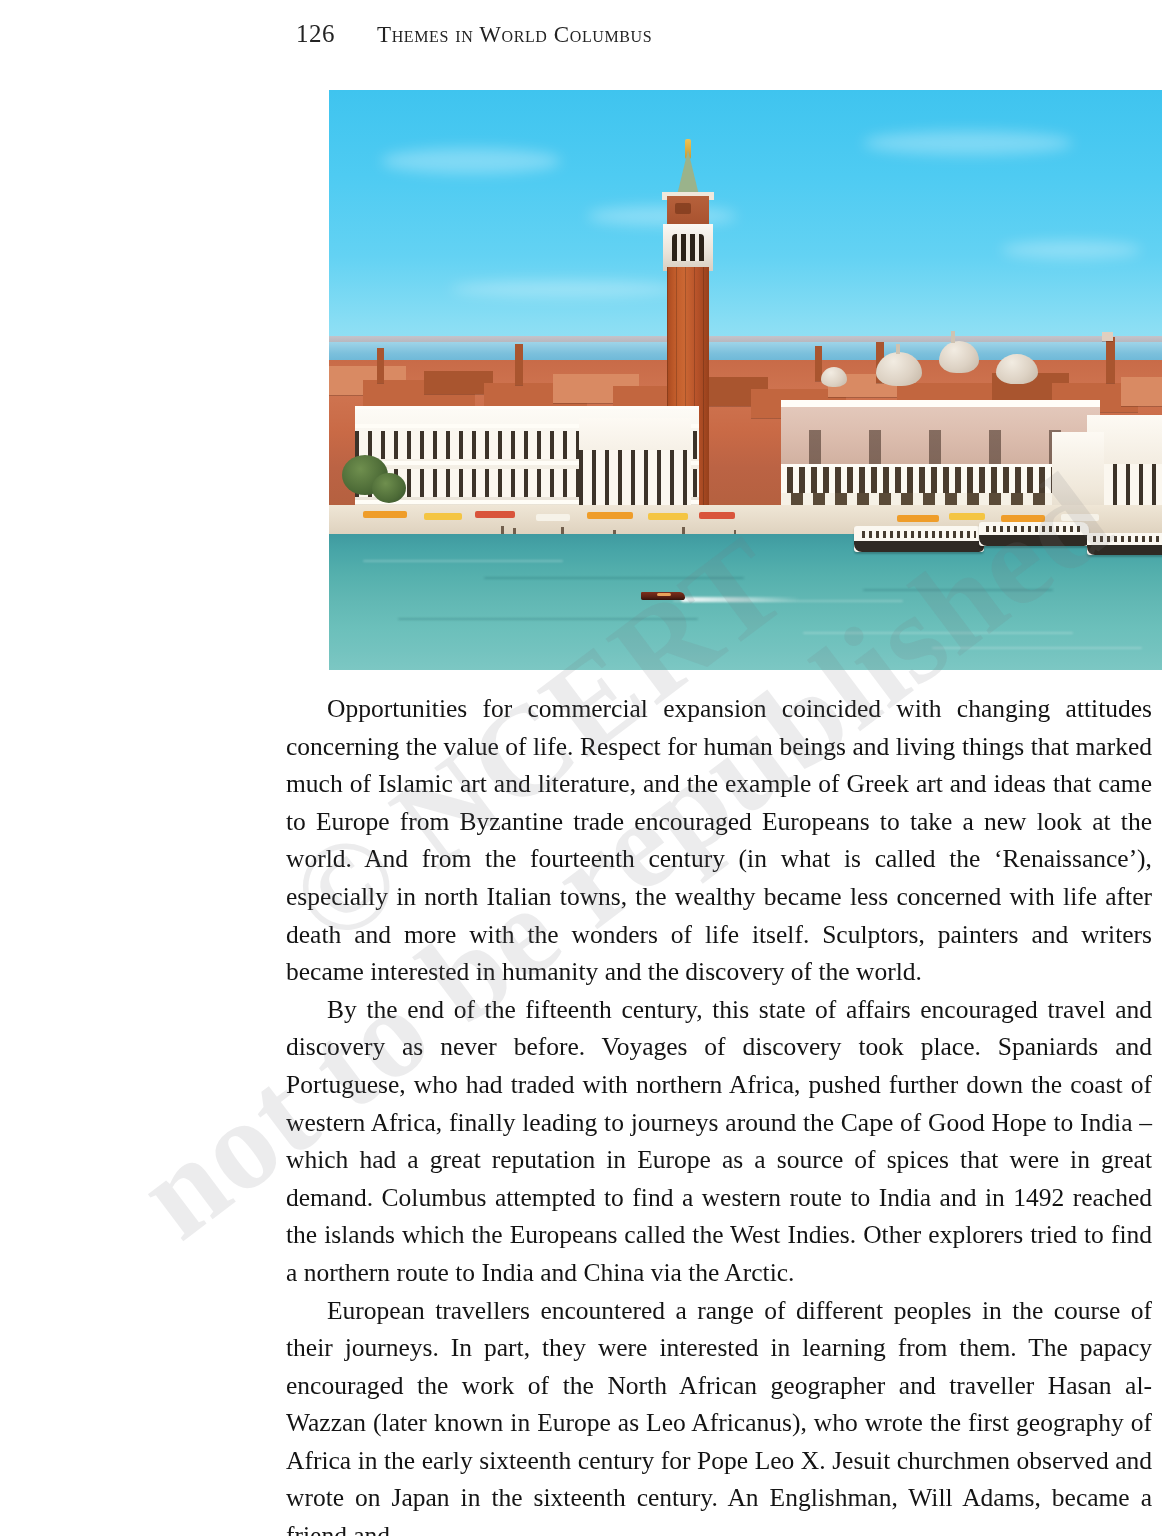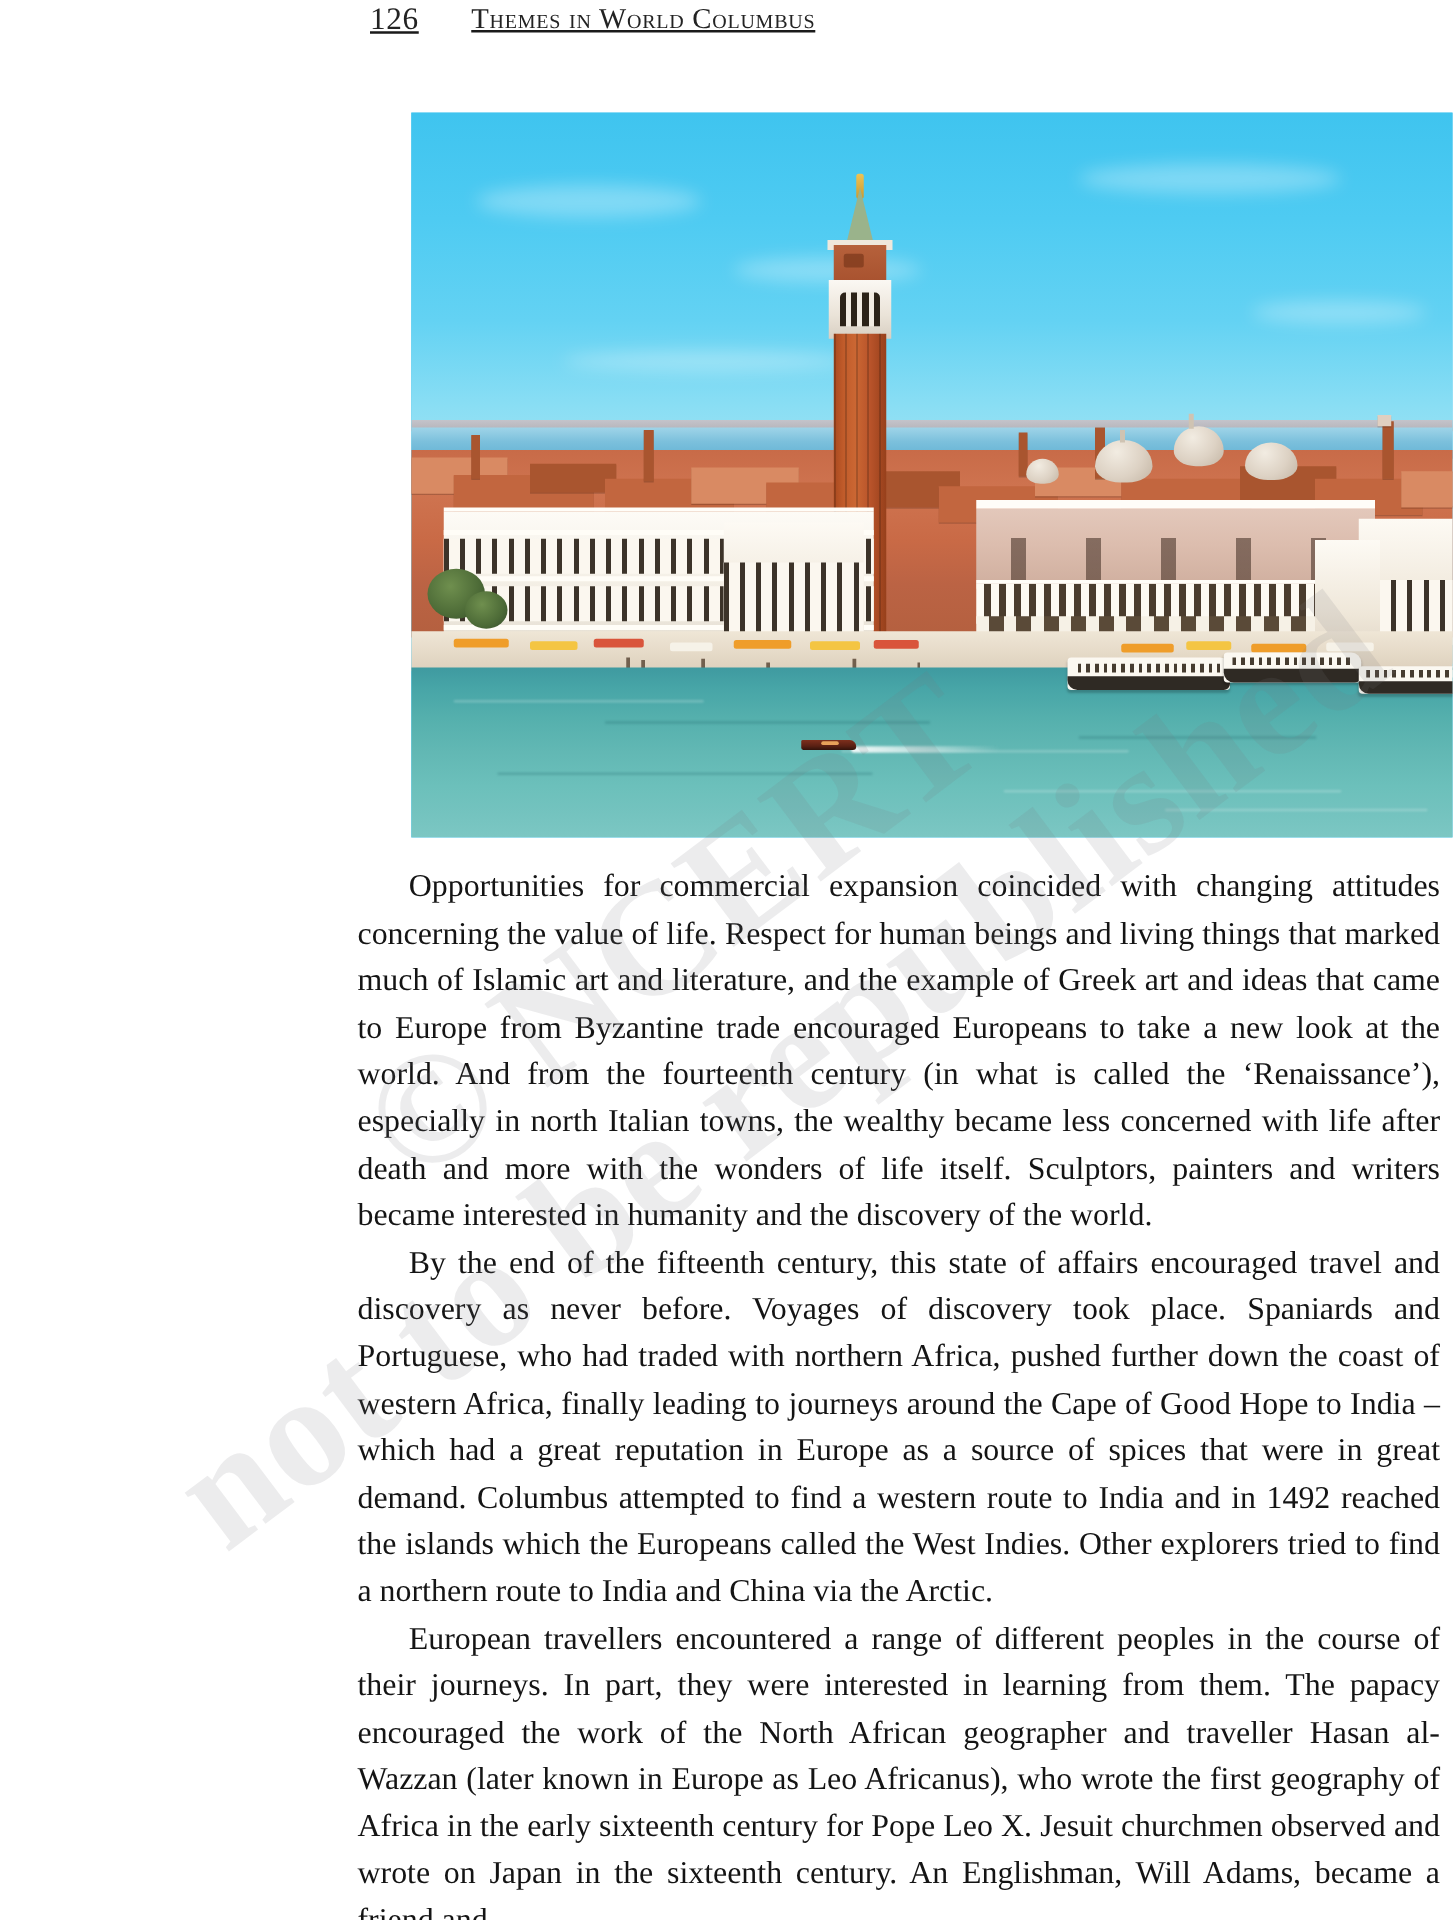--- a/index.html
+++ b/index.html
@@ -22,25 +22,24 @@
     inset: 0;
     width: 1162px;
     height: 1536px;
     overflow: hidden;
   }
 
   
   .running-head {
     position: absolute;
     left: 296px;
-    top: 2px;
+    top: 20px;
     display: flex;
-    align-items: flex-start;
+    align-items: flex-end;
     white-space: nowrap;
-    text-decoration: underline;
   }
   .folio {
     font-size: 25px;
     letter-spacing: 0.5px;
     color: #232323;
   }
   .head-title {
     margin-left: 42px;
     font-size: 23px;
     font-variant: small-caps;

